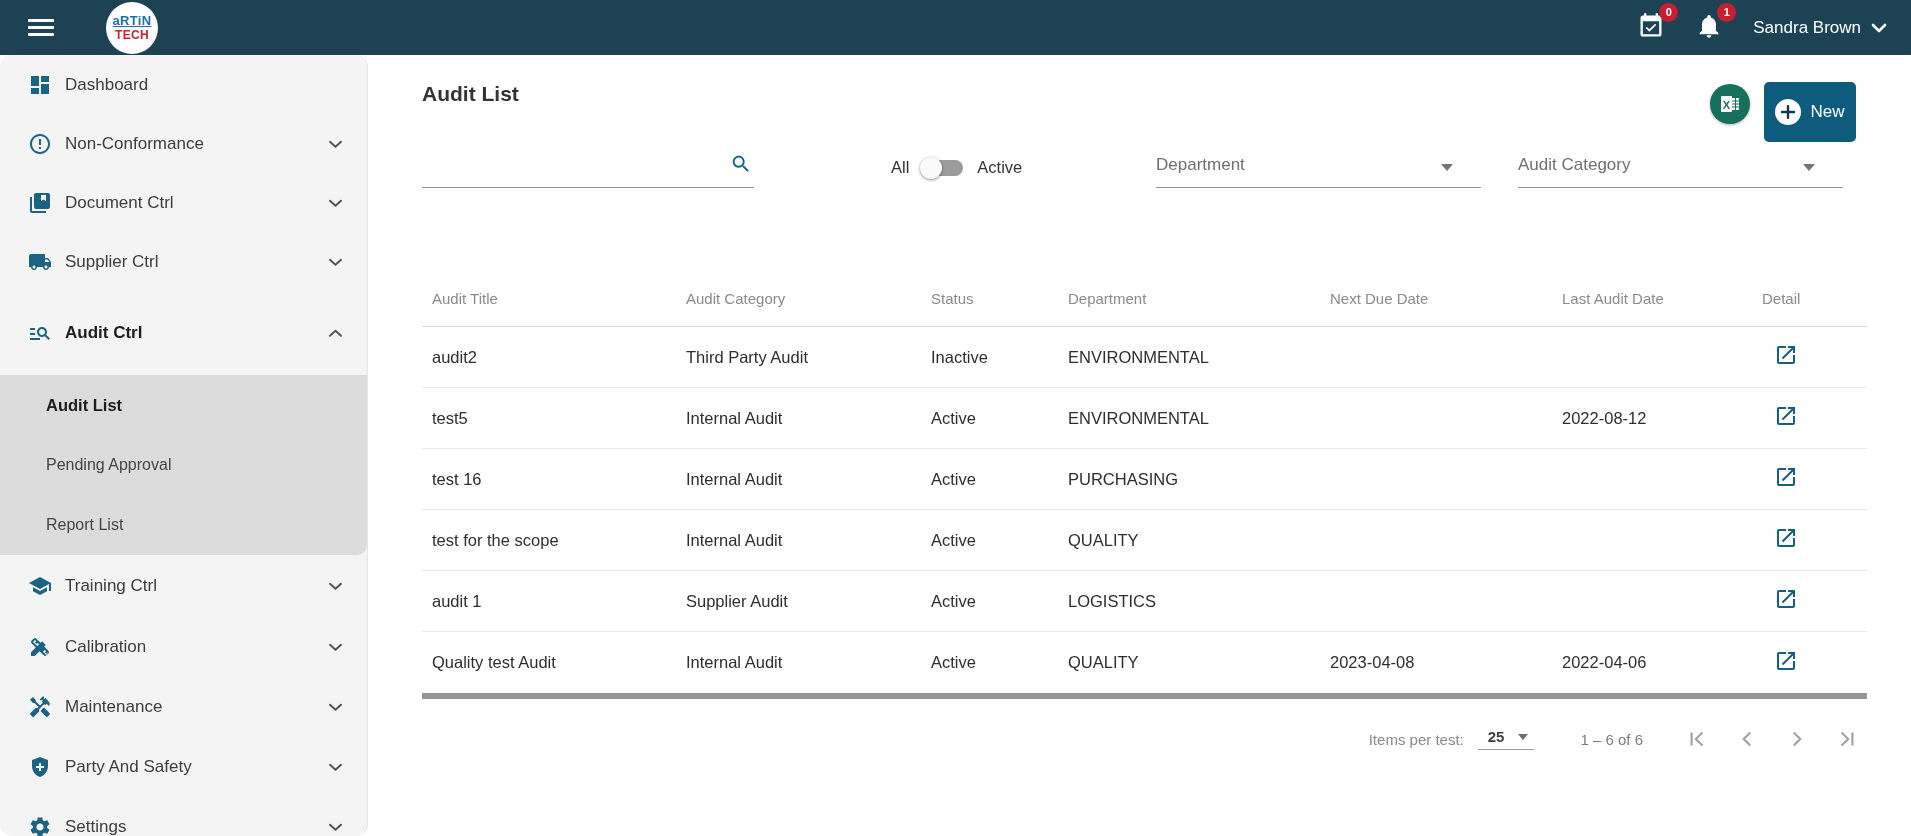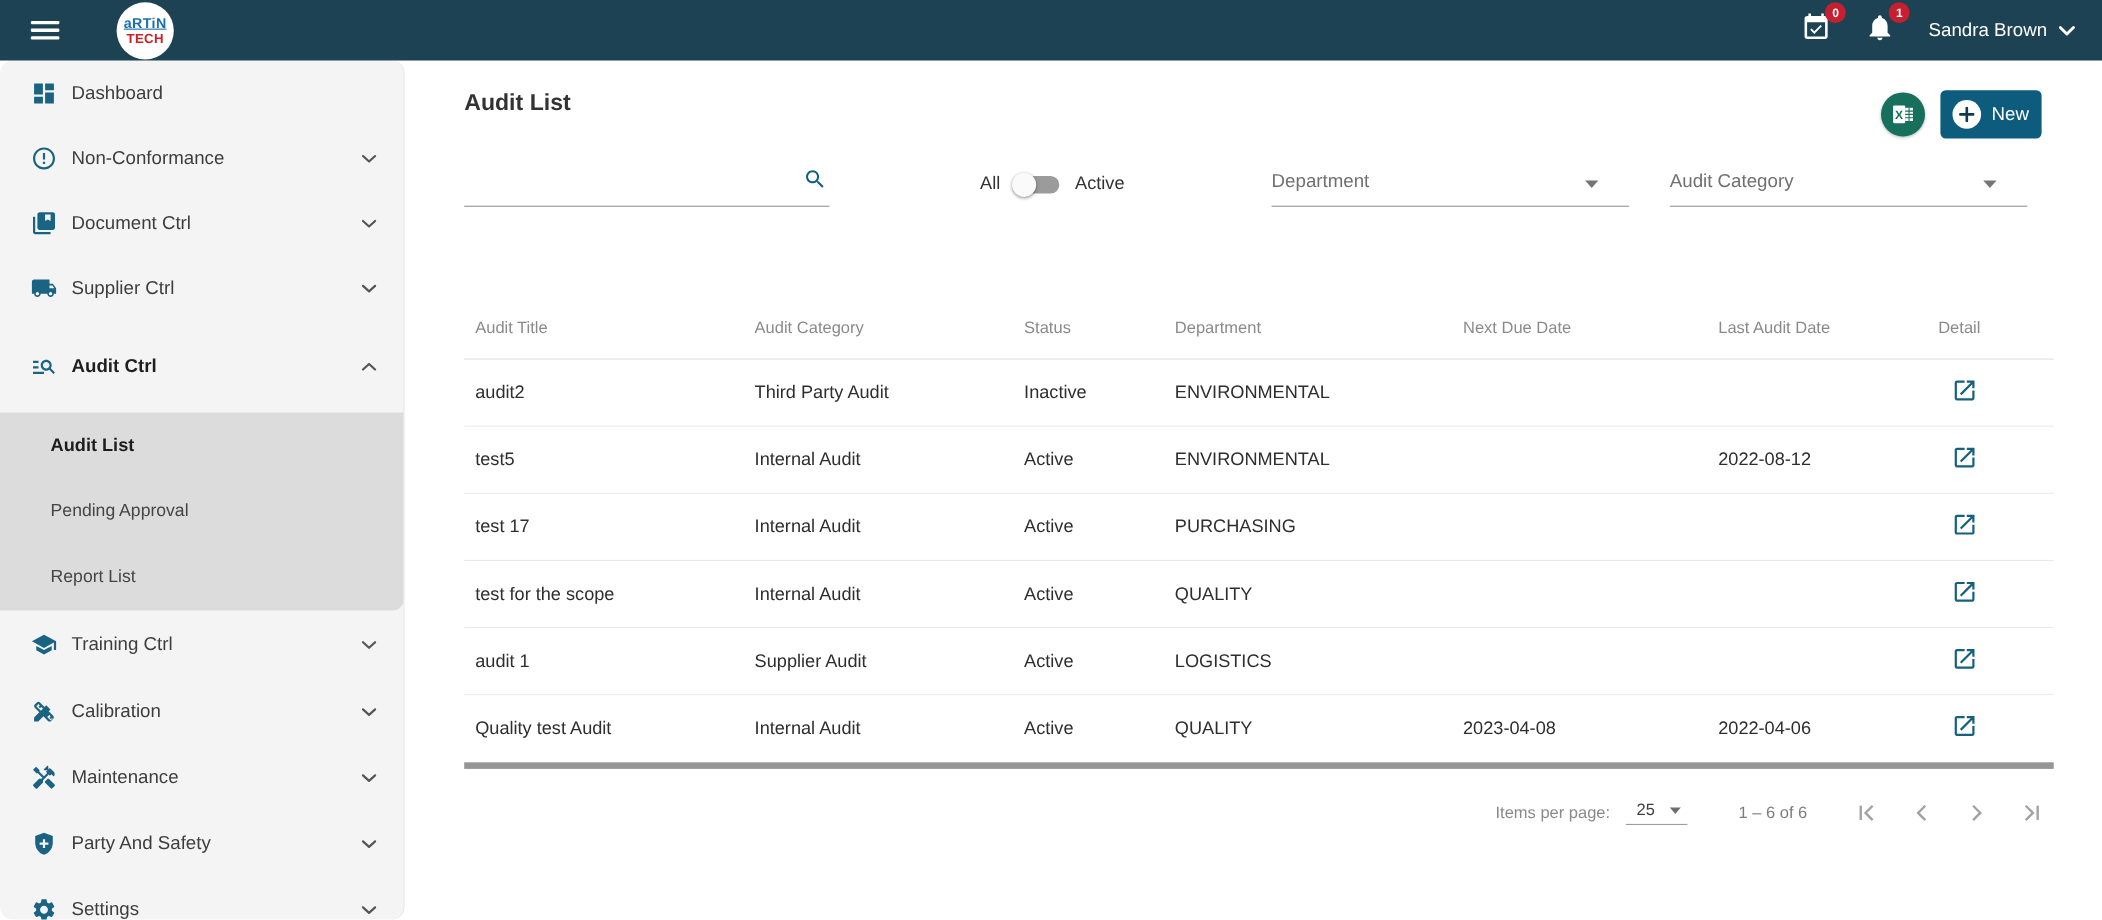--- a/index.html
+++ b/index.html
@@ -37,21 +37,21 @@
   .submenu-item { height:60px; display:flex; align-items:center; padding-left:46px;
     font-size:16px; color:#454545; cursor:pointer; }
   .submenu-item.active { font-weight:bold; color:#1c1c1c; font-size:16.5px; }
 
   
   .main { position:absolute; left:369px; top:55px; width:1542px; height:781px; background:#fff; }
   .page-title { position:absolute; left:53px; top:27px; font-size:21px; font-weight:bold; color:#333; }
   .excel-btn { position:absolute; right:161px; top:29px; width:40px; height:40px; border-radius:50%;
     background:#16705c; display:flex; align-items:center; justify-content:center; cursor:pointer;
     box-shadow:0 1px 3px rgba(0,0,0,.3); }
-  .new-btn { position:absolute; right:55px; top:27px; width:92px; height:44px; border-radius:5px;
+  .new-btn { position:absolute; right:55px; top:27px; width:92px; height:60px; border-radius:5px;
     background:#0d5c7e; border:none; color:#fff; font-size:17px; display:flex; align-items:center;
     justify-content:center; cursor:pointer; font-family:inherit; }
   .new-btn .plus-circle { width:26px; height:26px; border-radius:50%; background:#fff;
     display:flex; align-items:center; justify-content:center; margin-right:9px; }
 
   .field { position:absolute; height:48px; border-bottom:1px solid #949494;
     display:flex; align-items:flex-end; }
   .field-title { left:53px; top:85px; width:332px; }
   .field-title input { border:none; outline:none; background:transparent; width:290px;
     font-size:17px; color:#333; padding-bottom:10px; font-family:inherit; }
@@ -81,21 +81,21 @@
   .t-cell { padding-left:10px; font-size:16.5px; color:#2e2e2e; white-space:nowrap; overflow:hidden; }
   .t-cell.detail { padding-left:22px; }
   .detail-link { cursor:pointer; display:inline-flex; }
   .hscrollbar { height:6px; background:#969696; width:1445px; }
 
   
   .paginator { position:absolute; left:53px; top:660px; width:1445px; height:48px;
     display:flex; align-items:center; justify-content:flex-end; color:#8a8a8a; font-size:15px; }
   .ipp-label { margin-right:14px; }
   .ipp-select { display:flex; align-items:center; border-bottom:1px solid #9e9e9e;
-    padding:0 6px 4px 10px; cursor:pointer; margin-right:46px; color:#3f3f3f; }
+    padding:0 6px 4px 10px; cursor:pointer; margin-right:46px; color:#3f3f3f;font-weight:bold; }
   .ipp-select .ipp-arrow { width:0; height:0; border-left:5px solid transparent;
     border-right:5px solid transparent; border-top:6px solid #6e6e6e; margin-left:14px; }
   .range-label { margin-right:24px; color:#7d7d7d; }
   .pag-btn { width:40px; height:40px; display:flex; align-items:center; justify-content:center;
     cursor:default; margin-left:10px; }
 </style>
 </head>
 <body>
 
 <header class="topbar">
@@ -331,21 +331,21 @@
       <div class="t-cell detail">
         <span class="detail-link">
           <svg width="24" height="24" viewBox="0 0 24 24" fill="#155f80">
                 <path d="M19 19H5V5h7V3H5c-1.11 0-2 .9-2 2v14c0 1.1.89 2 2 2h14c1.1 0 2-.9 2-2v-7h-2v7zM14 3v2h3.59l-9.83 9.83 1.41 1.41L19 6.41V10h2V3h-7z"></path>
               </svg>
         </span>
       </div>
     </div>
 
     <div class="t-row t-body-row">
-      <div class="t-cell">test 17</div>
+      <div class="t-cell">test 16</div>
       <div class="t-cell">Internal Audit</div>
       <div class="t-cell">Active</div>
       <div class="t-cell">PURCHASING</div>
       <div class="t-cell"></div>
       <div class="t-cell"></div>
       <div class="t-cell detail">
         <span class="detail-link">
           <svg width="24" height="24" viewBox="0 0 24 24" fill="#155f80">
                 <path d="M19 19H5V5h7V3H5c-1.11 0-2 .9-2 2v14c0 1.1.89 2 2 2h14c1.1 0 2-.9 2-2v-7h-2v7zM14 3v2h3.59l-9.83 9.83 1.41 1.41L19 6.41V10h2V3h-7z"></path>
               </svg>
@@ -398,21 +398,21 @@
                 <path d="M19 19H5V5h7V3H5c-1.11 0-2 .9-2 2v14c0 1.1.89 2 2 2h14c1.1 0 2-.9 2-2v-7h-2v7zM14 3v2h3.59l-9.83 9.83 1.41 1.41L19 6.41V10h2V3h-7z"></path>
               </svg>
         </span>
       </div>
     </div>
   </div>
     <div class="hscrollbar"></div>
   </div>
 
   <div class="paginator">
-    <span class="ipp-label">Items per page:</span>
+    <span class="ipp-label">Items per test:</span>
     <span class="ipp-select">
       <span>25</span>
       <span class="ipp-arrow"></span>
     </span>
     <span class="range-label">1 – 6 of 6</span>
     <span class="pag-btn">
       <svg width="26" height="26" viewBox="0 0 24 24" fill="none" stroke="#a2a2a2" stroke-width="2">
           <path d="M7 6v12"></path>
           <path d="M17 6l-6 6 6 6"></path>
         </svg>

